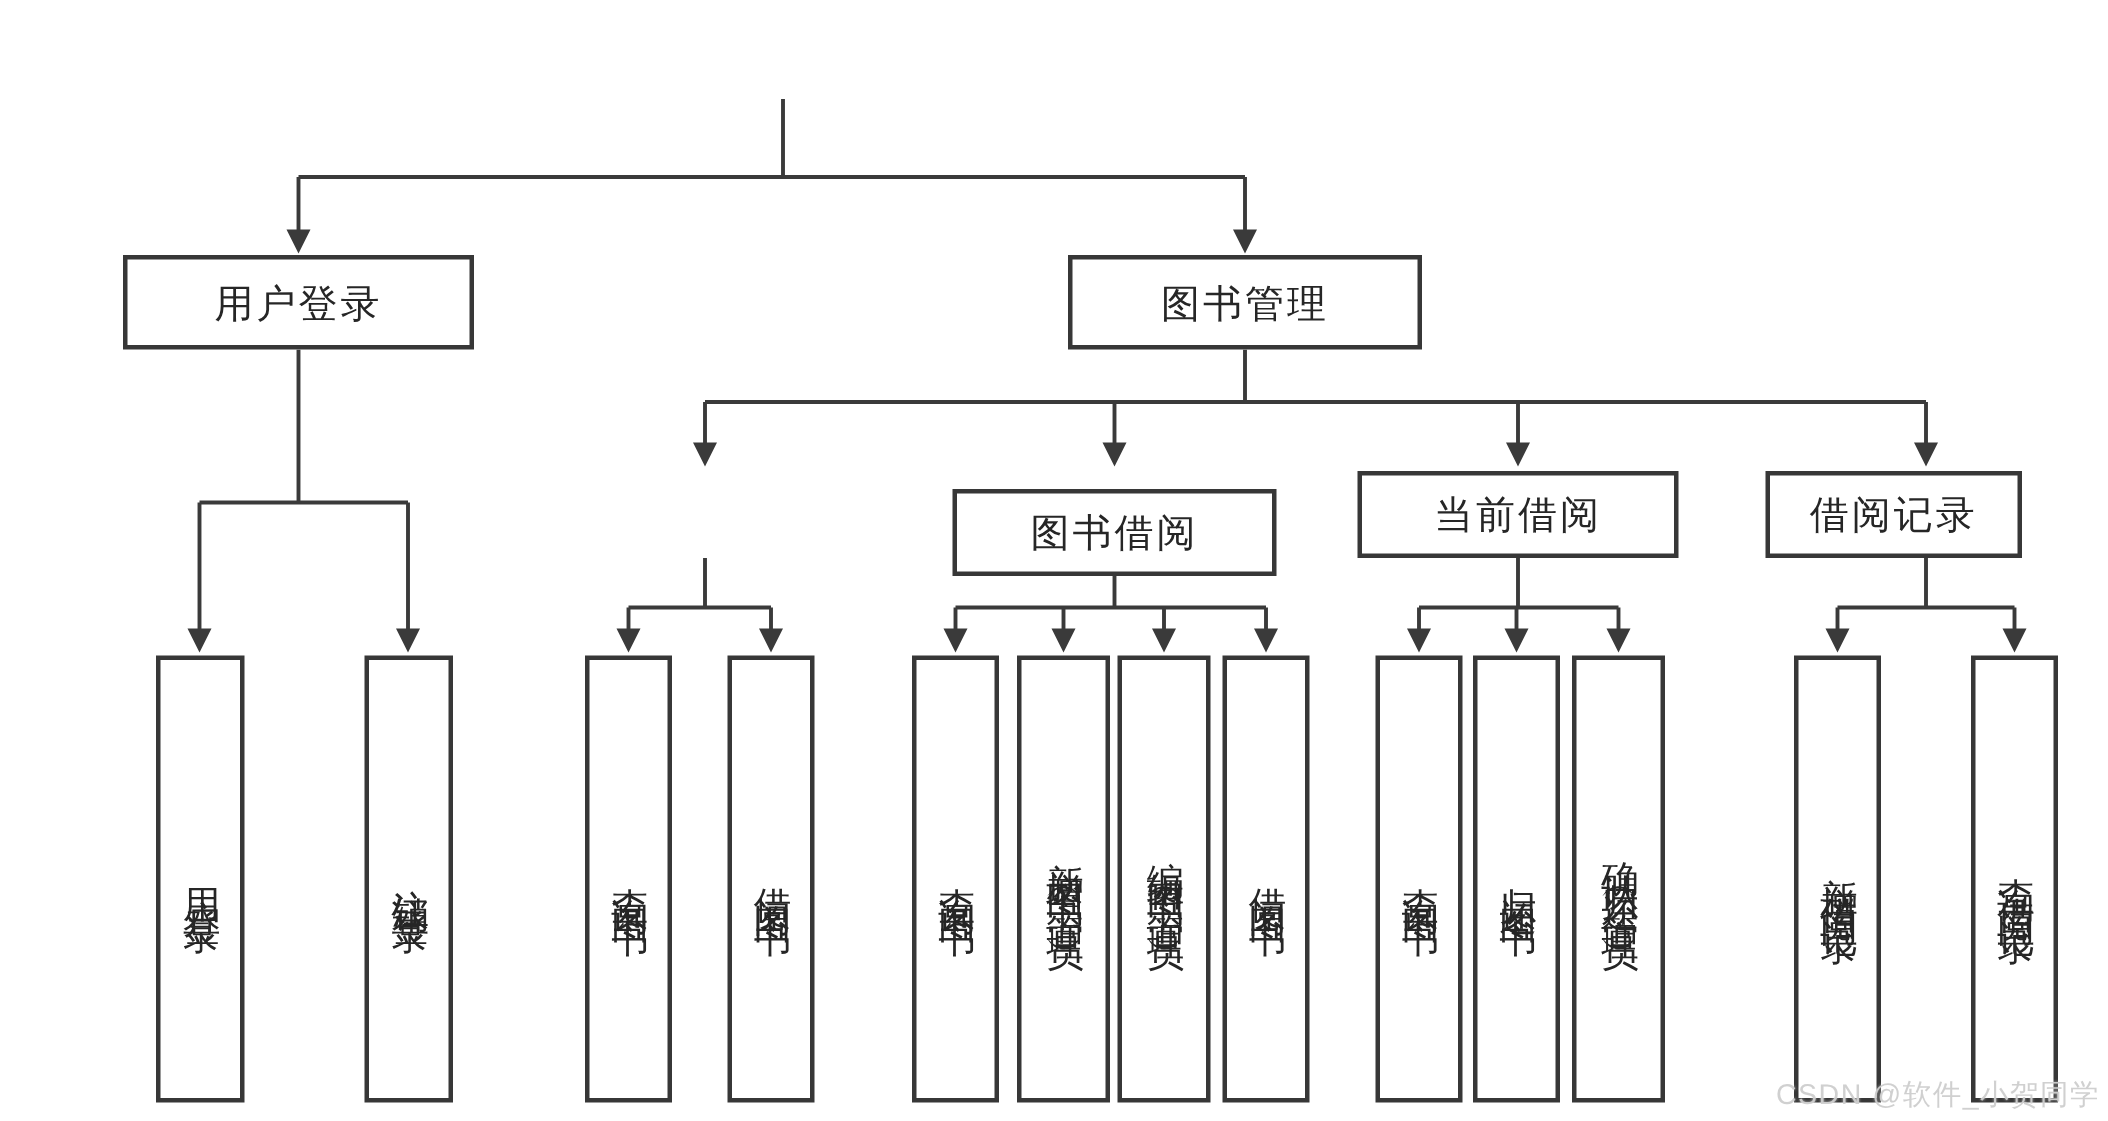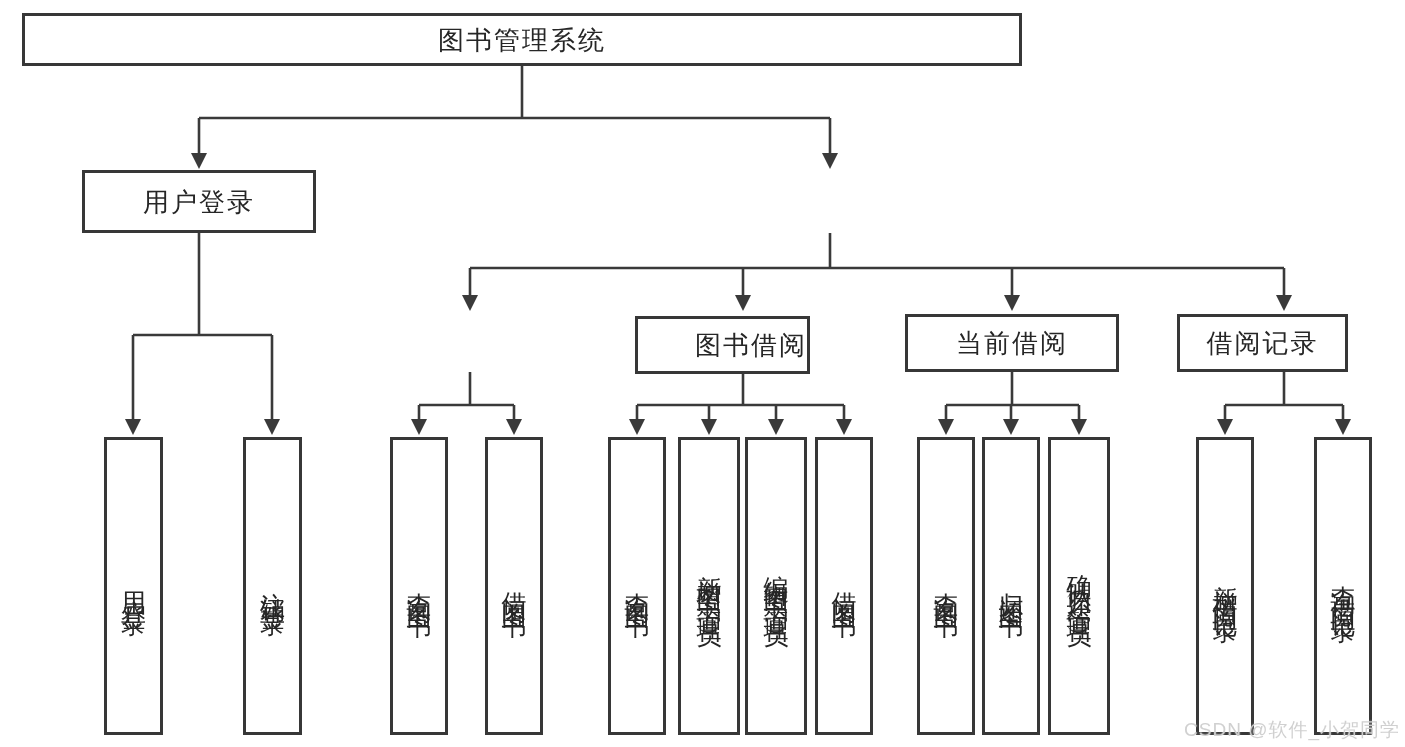--- a/index.html
+++ b/index.html
@@ -122,29 +122,29 @@
     <g>
       <line x1="1284" y1="372" x2="1284" y2="405"></line>
       <line x1="1225" y1="405" x2="1343" y2="405"></line>
       <line x1="1225" y1="405" x2="1225" y2="421"></line>
       <polygon points="1217,419 1233,419 1225,435"></polygon>
       <line x1="1343" y1="405" x2="1343" y2="421"></line>
       <polygon points="1335,419 1351,419 1343,435"></polygon>
     </g>
   </svg>
 
-  <div class="node" style="left:22px; top:13px; width:1000px; height:53px;">
-    <span>图书管理系统</span>
-  </div>
 
   <div class="node" style="left:82px; top:170px; width:234px; height:63px;">
     <span>用户登录</span>
   </div>
+  <div class="node" style="left:712px; top:170px; width:236px; height:63px;">
+    <span>图书管理</span>
+  </div>
 
-  <div class="node" style="left:635px; top:316px; width:175px; height:58px;justify-content:flex-end;">
+  <div class="node" style="left:635px; top:326px; width:216px; height:58px;">
     <span>图书借阅</span>
   </div>
   <div class="node" style="left:905px; top:314px; width:214px; height:58px;text-align:right;">
     <span>当前借阅</span>
   </div>
   <div class="node" style="left:1177px; top:314px; width:171px; height:58px;">
     <span>借阅记录</span>
   </div>
 
   <div class="node leaf" style="left:104px; top:437px; width:59px; height:298px;">

